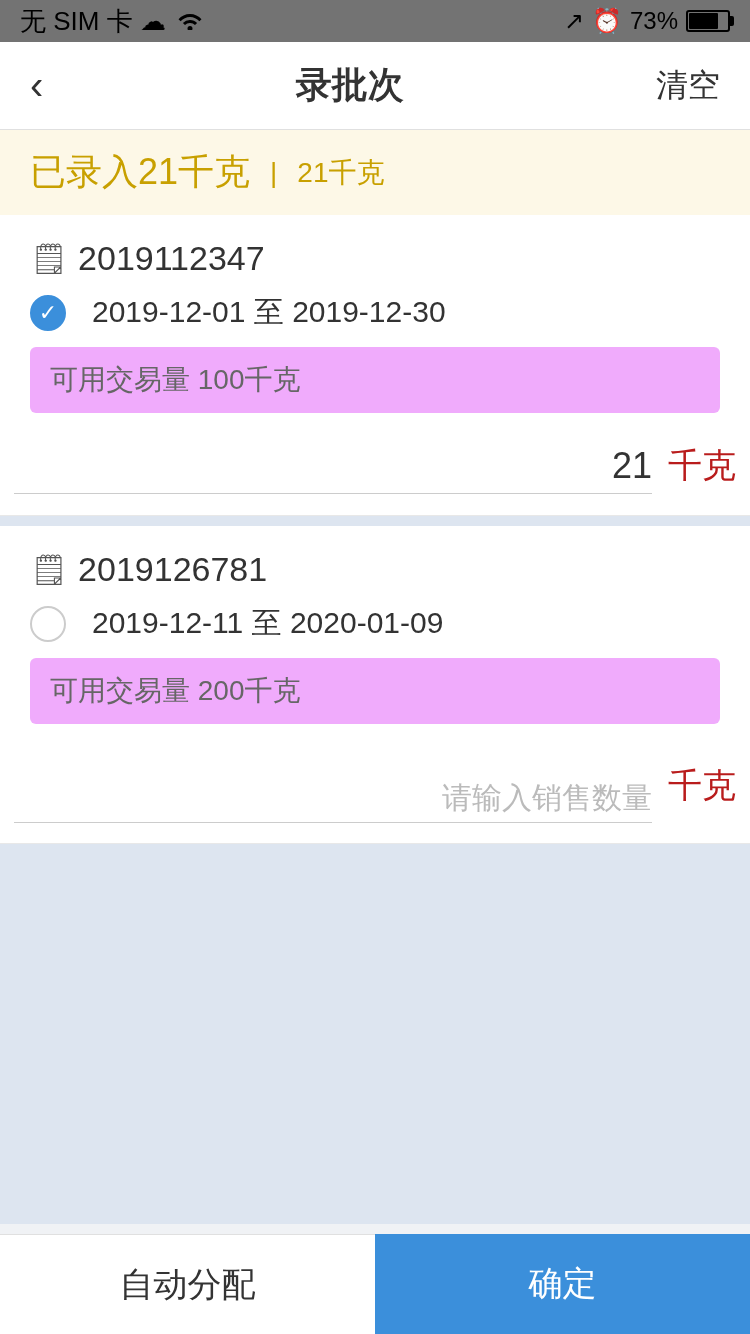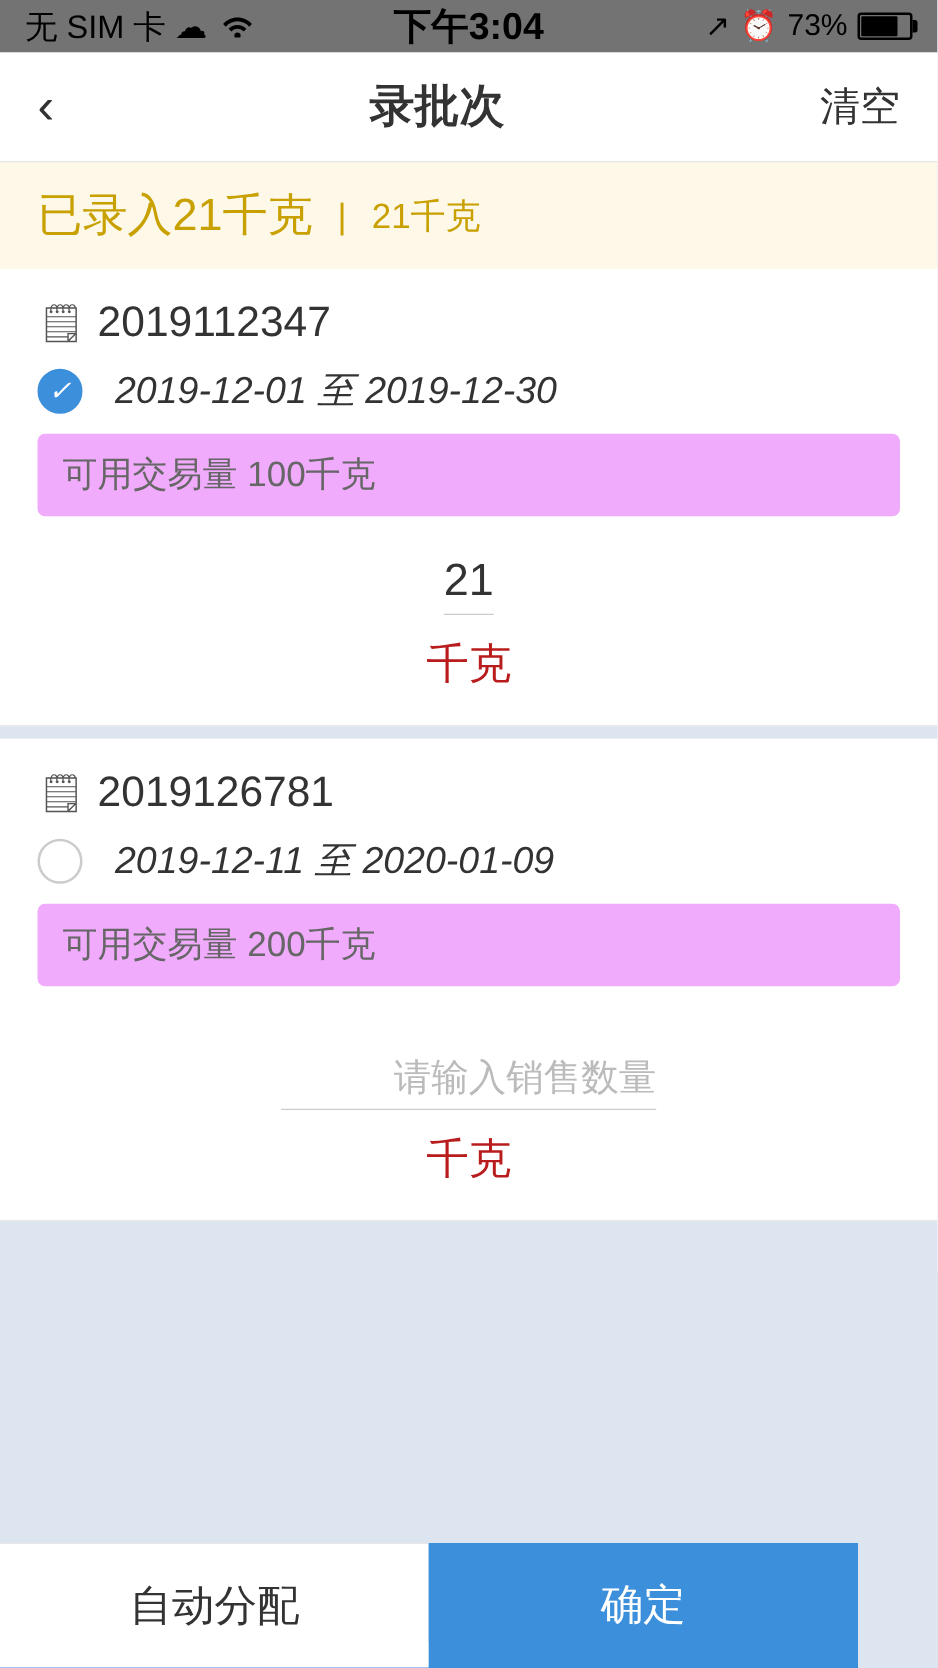--- a/index.html
+++ b/index.html
@@ -133,21 +133,20 @@
     .batch-number {
       font-size: 34px;
       color: #333;
       font-weight: 500;
     }
     .batch-date-row {
       padding: 4px 30px 4px 70px;
       display: flex;
       align-items: center;
       gap: 16px;
-      font-style: italic;
     }
     .checkbox-circle {
       width: 36px;
       height: 36px;
       border-radius: 50%;
       border: 2px solid #ccc;
       display: flex;
       align-items: center;
       justify-content: center;
       flex-shrink: 0;
@@ -177,21 +176,20 @@
     }
 
     
     .quantity-row {
       padding: 20px 14px;
       display: flex;
       align-items: center;
       justify-content: center;
       gap: 16px;
       border-bottom: 1px solid #e8e8e8;
-      flex-direction: column;
     }
     .quantity-value {
       font-size: 36px;
       color: #333;
       font-weight: 500;
     }
     .quantity-unit {
       font-size: 34px;
       color: #b91c1c;
     }
@@ -220,21 +218,21 @@
       flex: 1;
       background: #dde5f0;
       min-height: 380px;
     }
 
     
     .bottom-buttons {
       position: fixed;
       bottom: 0;
       left: 0;
-      width: 686px;
+      width: 750px;
       height: 100px;
       display: flex;
       border-radius: 25px;
     }
     .btn-auto {
       flex: 1;
       background: #fff;
       border: none;
       font-size: 34px;
       color: #333;
@@ -259,21 +257,20 @@
 
 <div class="status-bar">
   <div class="status-left">
     <span>无 SIM 卡 ☁</span>
     <span>
       <svg width="28" height="22" viewBox="0 0 28 22">
           <path d="M14 18a2.5 2.5 0 1 1 0 5 2.5 2.5 0 0 1 0-5zm0-6c2.8 0 5.3 1.2 7.1 3l-2.1 2.1A6.5 6.5 0 0 0 14 15a6.5 6.5 0 0 0-5 2.1L6.9 15A9.5 9.5 0 0 1 14 12zm0-6c4.6 0 8.7 2 11.5 5.2l-2.1 2.1A13.5 13.5 0 0 0 14 9a13.5 13.5 0 0 0-9.4 4.3L2.5 11.2C5.3 8 9.4 6 14 6z" fill="#000"></path>
         </svg>
     </span>
   </div>
-  <div class="status-center">下午3:04</div>
   <div class="status-right">
     <span>↗</span>
     <span>⏰</span>
     <span>73%</span>
     <span class="battery-icon">
       <span class="battery-fill"></span>
     </span>
   </div>
 </div>
 

